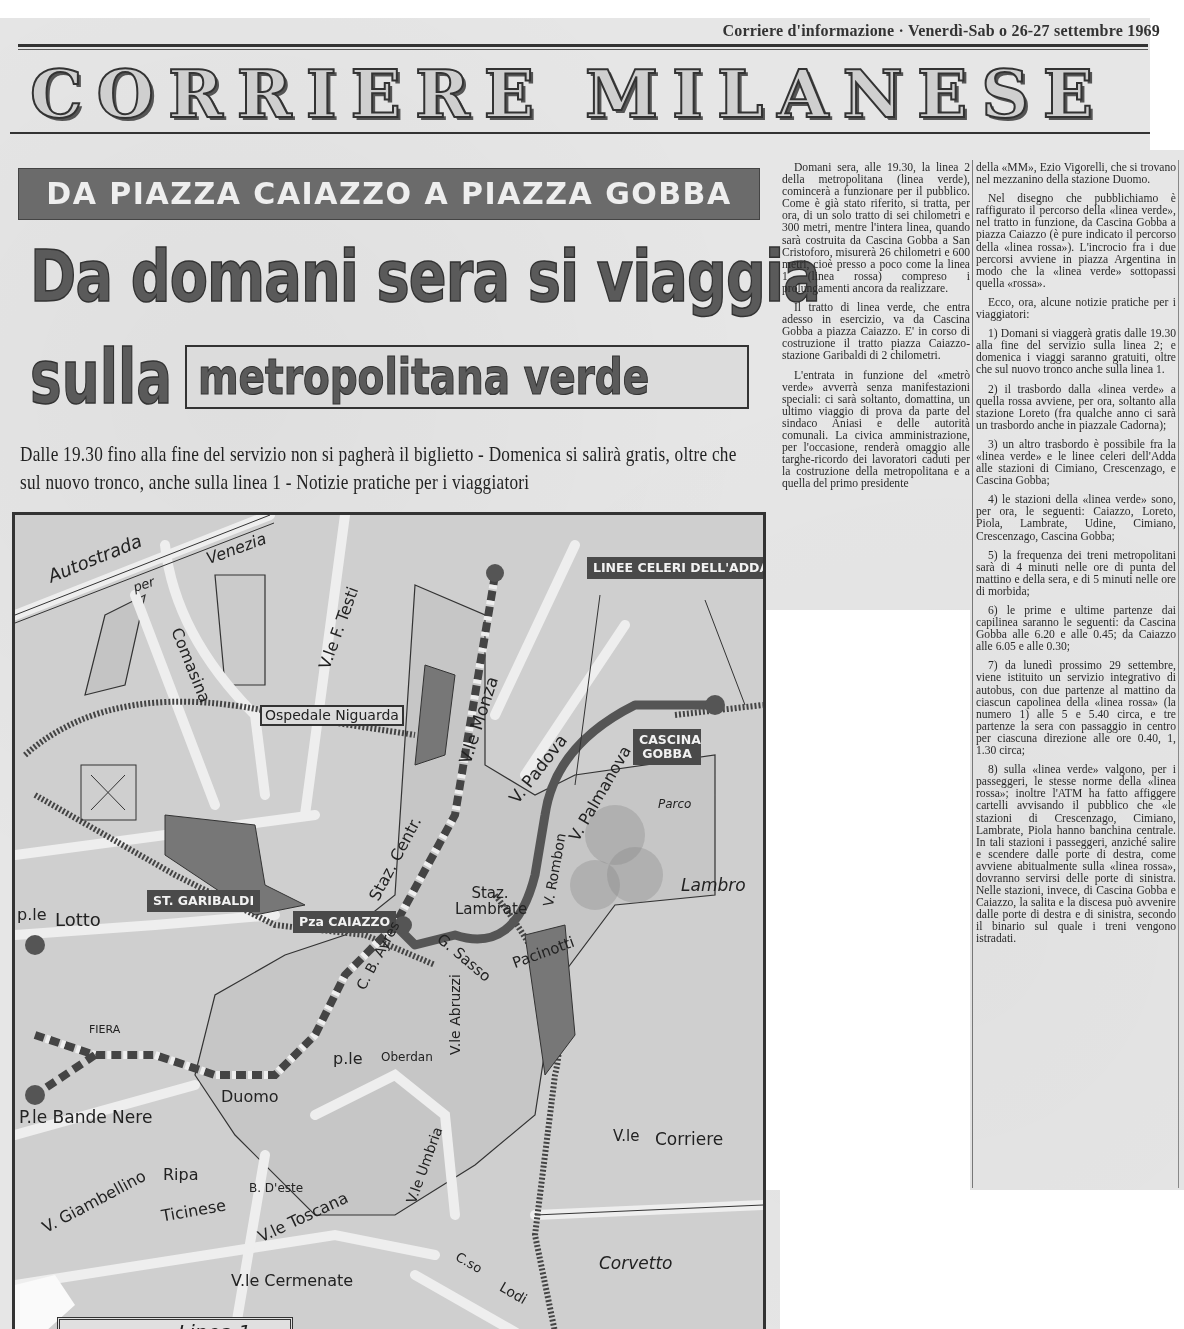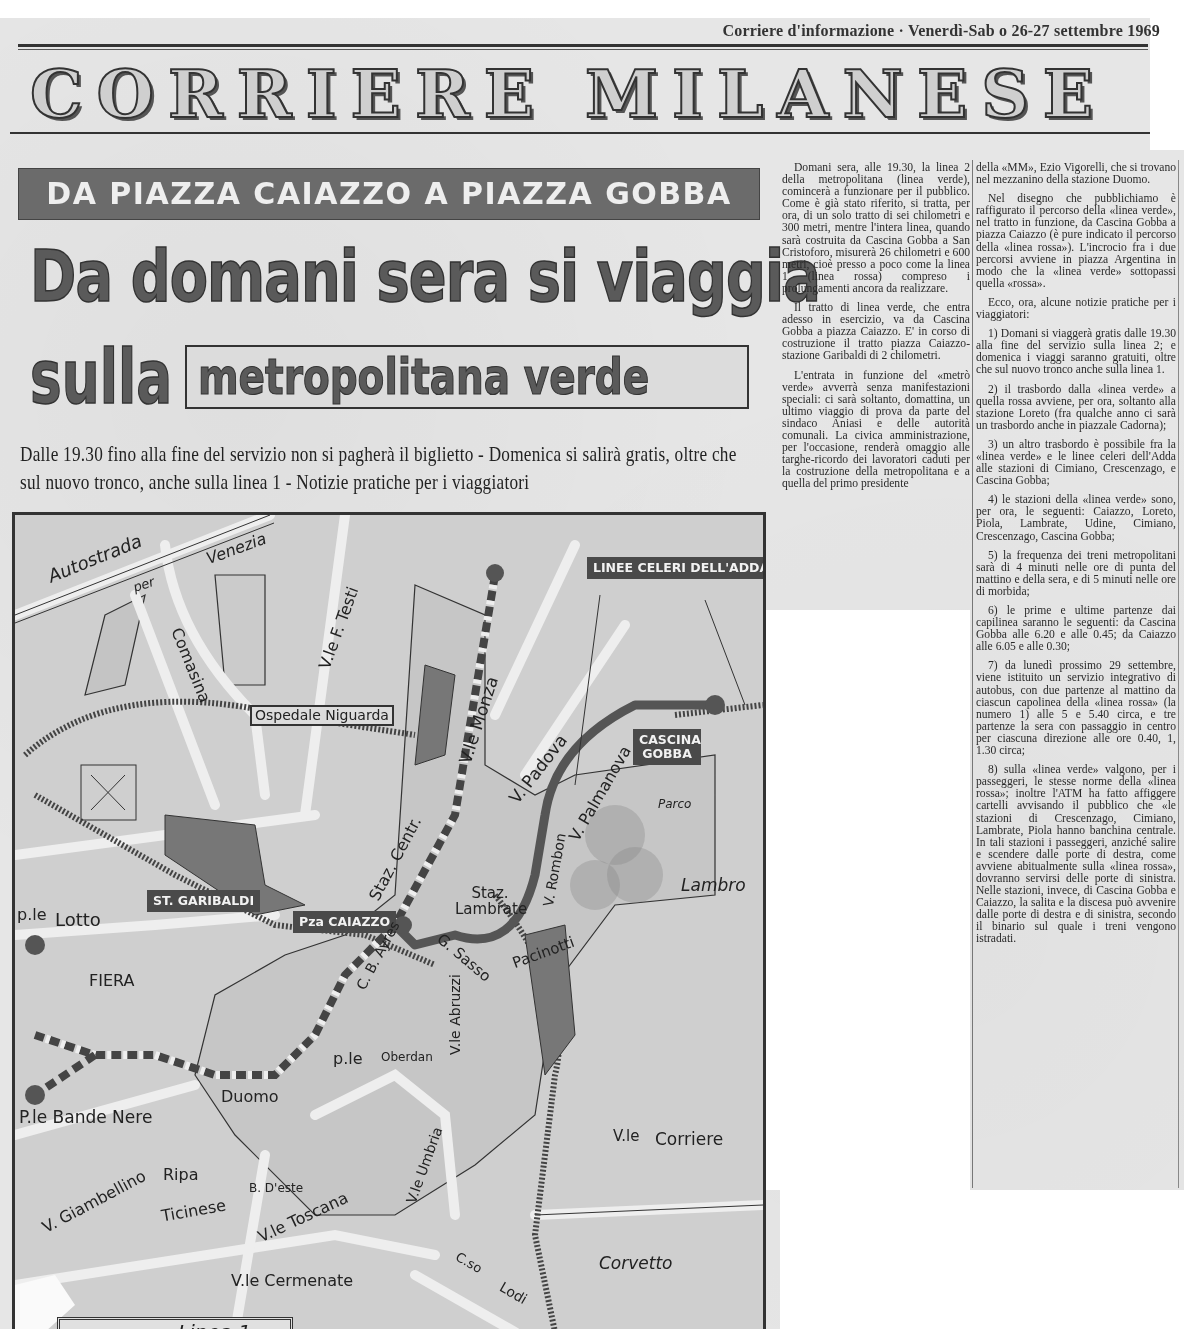--- a/index.html
+++ b/index.html
@@ -221,40 +221,40 @@
       </g>
 
       <path d="M0 770 L40 760 L60 790 L30 817 L0 817 Z" fill="#fafafa"></path>
     </svg>
 
     <div class="map-label it" style="left:30px;top:52px;transform:rotate(-22deg);transform-origin:left top;">Autostrada</div>
     <div class="map-label it" style="left:118px;top:62px;font-size:13px;transform:rotate(-18deg);">per</div>
     <div class="map-label it" style="left:190px;top:24px;font-size:16px;transform:rotate(-20deg);">Venezia</div>
     <div class="map-label" style="left:170px;top:110px;font-size:16px;transform:rotate(68deg);transform-origin:left top;">Comasina</div>
     <div class="map-label" style="left:300px;top:150px;font-size:16px;transform:rotate(-70deg);transform-origin:left top;">V.le F. Testi</div>
-    <div class="map-outline-box" style="left:235px;top:190px;">Ospedale Niguarda</div>
+    <div class="map-outline-box" style="left:245px;top:190px;">Ospedale Niguarda</div>
     <div class="map-label" style="left:440px;top:245px;font-size:17px;transform:rotate(-72deg);transform-origin:left top;">V.le Monza</div>
     <div class="map-label" style="left:490px;top:280px;font-size:17px;transform:rotate(-52deg);transform-origin:left top;">V. Padova</div>
     <div class="map-label" style="left:550px;top:320px;font-size:16px;transform:rotate(-60deg);transform-origin:left top;">V. Palmanova</div>
     <div class="map-label it" style="left:643px;top:282px;font-size:12px;">Parco</div>
     <div class="map-label it" style="left:666px;top:360px;font-size:17px;">Lambro</div>
     <div class="map-label" style="left:350px;top:380px;font-size:16px;transform:rotate(-62deg);transform-origin:left top;">Staz. Centr.</div>
     <div class="map-label" style="left:440px;top:370px;font-size:15px;width:70px;text-align:center;white-space:normal;line-height:16px;">Staz. Lambrate</div>
     <div class="map-label" style="left:525px;top:390px;font-size:14px;transform:rotate(-80deg);transform-origin:left top;">V. Rombon</div>
     <div class="map-label" style="left:430px;top:415px;font-size:15px;transform:rotate(40deg);transform-origin:left top;">G. Sasso</div>
     <div class="map-label" style="left:495px;top:440px;font-size:15px;transform:rotate(-20deg);transform-origin:left top;">Pacinotti</div>
 
     <div class="map-box" style="left:572px;top:42px;">LINEE CELERI DELL'ADDA</div>
     <div class="map-box" style="left:618px;top:214px;width:56px;white-space:normal;">CASCINA GOBBA</div>
     <div class="map-box" style="left:132px;top:375px;">ST. GARIBALDI</div>
     <div class="map-box" style="left:278px;top:396px;">Pza CAIAZZO</div>
 
     <div class="map-label" style="left:2px;top:390px;font-size:16px;">p.le</div>
     <div class="map-label" style="left:40px;top:394px;font-size:18px;">Lotto</div>
-    <div class="map-label" style="left:74px;top:456px;font-size:16px;">FIERA</div>
+    <div class="map-label" style="left:74px;top:508px;font-size:11px;">FIERA</div>
     <div class="map-label" style="left:338px;top:470px;font-size:14px;transform:rotate(-62deg);transform-origin:left top;">C. B. Ayres</div>
     <div class="map-label" style="left:432px;top:540px;font-size:14px;transform:rotate(-90deg);transform-origin:left top;">V.le Abruzzi</div>
     <div class="map-label" style="left:318px;top:534px;font-size:16px;">p.le</div>
     <div class="map-label" style="left:366px;top:535px;font-size:12px;">Oberdan</div>
     <div class="map-label" style="left:598px;top:612px;font-size:15px;">V.le</div>
     <div class="map-label" style="left:640px;top:614px;font-size:17px;">Corriere</div>
     <div class="map-label" style="left:206px;top:572px;font-size:16px;text-align:right;">Duomo</div>
     <div class="map-label" style="left:4px;top:592px;font-size:17px;">P.le Bande Nere</div>
     <div class="map-label" style="left:24px;top:705px;font-size:16px;transform:rotate(-28deg);transform-origin:left top;">V. Giambellino</div>
     <div class="map-label" style="left:148px;top:650px;font-size:16px;">Ripa</div>

